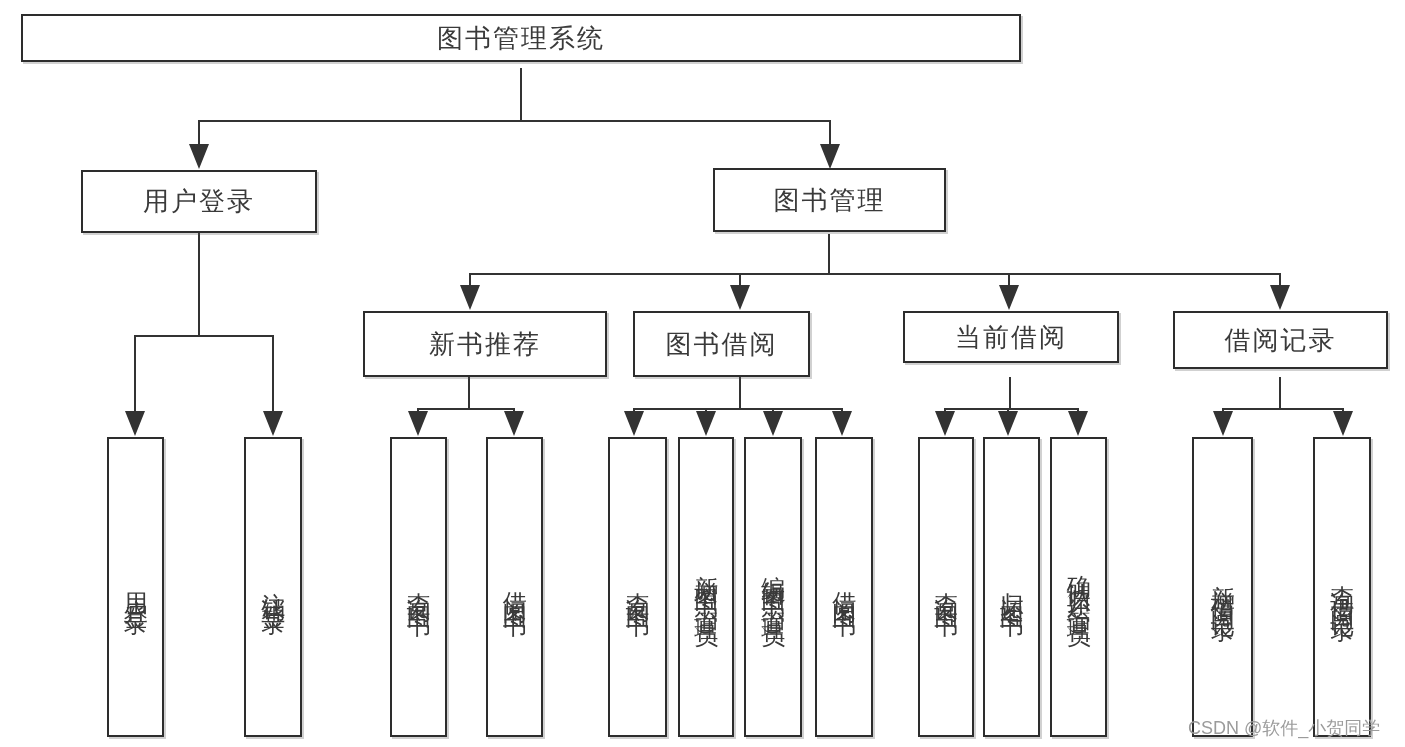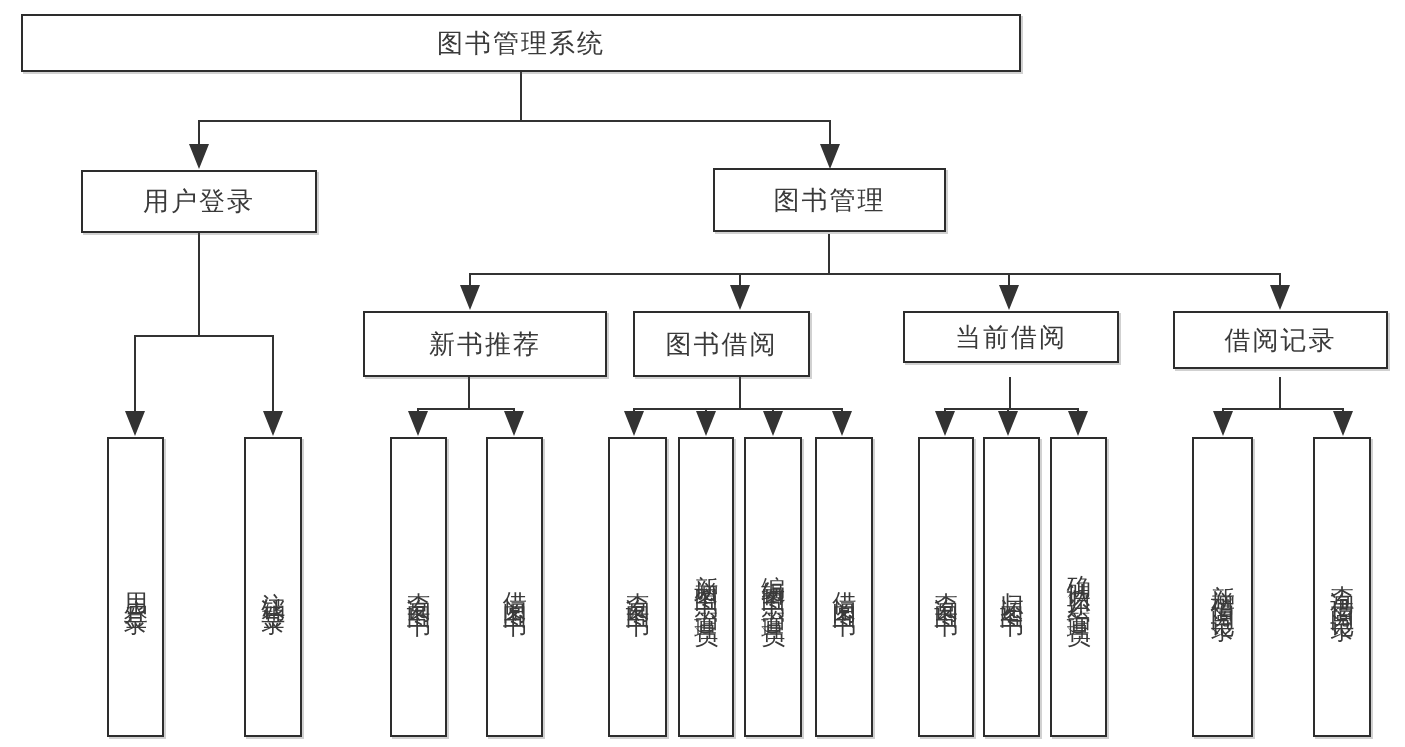--- a/index.html
+++ b/index.html
@@ -88,21 +88,21 @@
                M773 436 L763 411 L783 411 Z
                M842 436 L832 411 L852 411 Z
                M945 436 L935 411 L955 411 Z
                M1008 436 L998 411 L1018 411 Z
                M1078 436 L1068 411 L1088 411 Z
                M1223 436 L1213 411 L1233 411 Z
                M1343 436 L1333 411 L1353 411 Z"></path>
     </g>
   </svg>
 
-  <div class="box" style="left:21px; top:14px; width:1000px; height:58px;">
+  <div class="box" style="left:21px; top:14px; width:1000px; height:48px;">
     <span class="h-label root-label">图书管理系统</span>
   </div>
 
   <div class="box" style="left:81px; top:170px; width:236px; height:63px;">
     <span class="h-label">用户登录</span>
   </div>
   <div class="box" style="left:713px; top:168px; width:233px; height:64px;">
     <span class="h-label">图书管理</span>
   </div>
 
@@ -152,14 +152,15 @@
   <div class="box" style="left:1050px; top:437px; width:57px; height:300px;">
     <span class="v-label">确认归还（管理员）</span>
   </div>
   <div class="box" style="left:1192px; top:437px; width:61px; height:300px;">
     <span class="v-label">新增借阅记录</span>
   </div>
   <div class="box" style="left:1313px; top:437px; width:58px; height:300px;">
     <span class="v-label">查询借阅记录</span>
   </div>
 
+  <div class="watermark">CSDN @软件_小贺同学</div>
 
 </div>
 
 </body></html>

